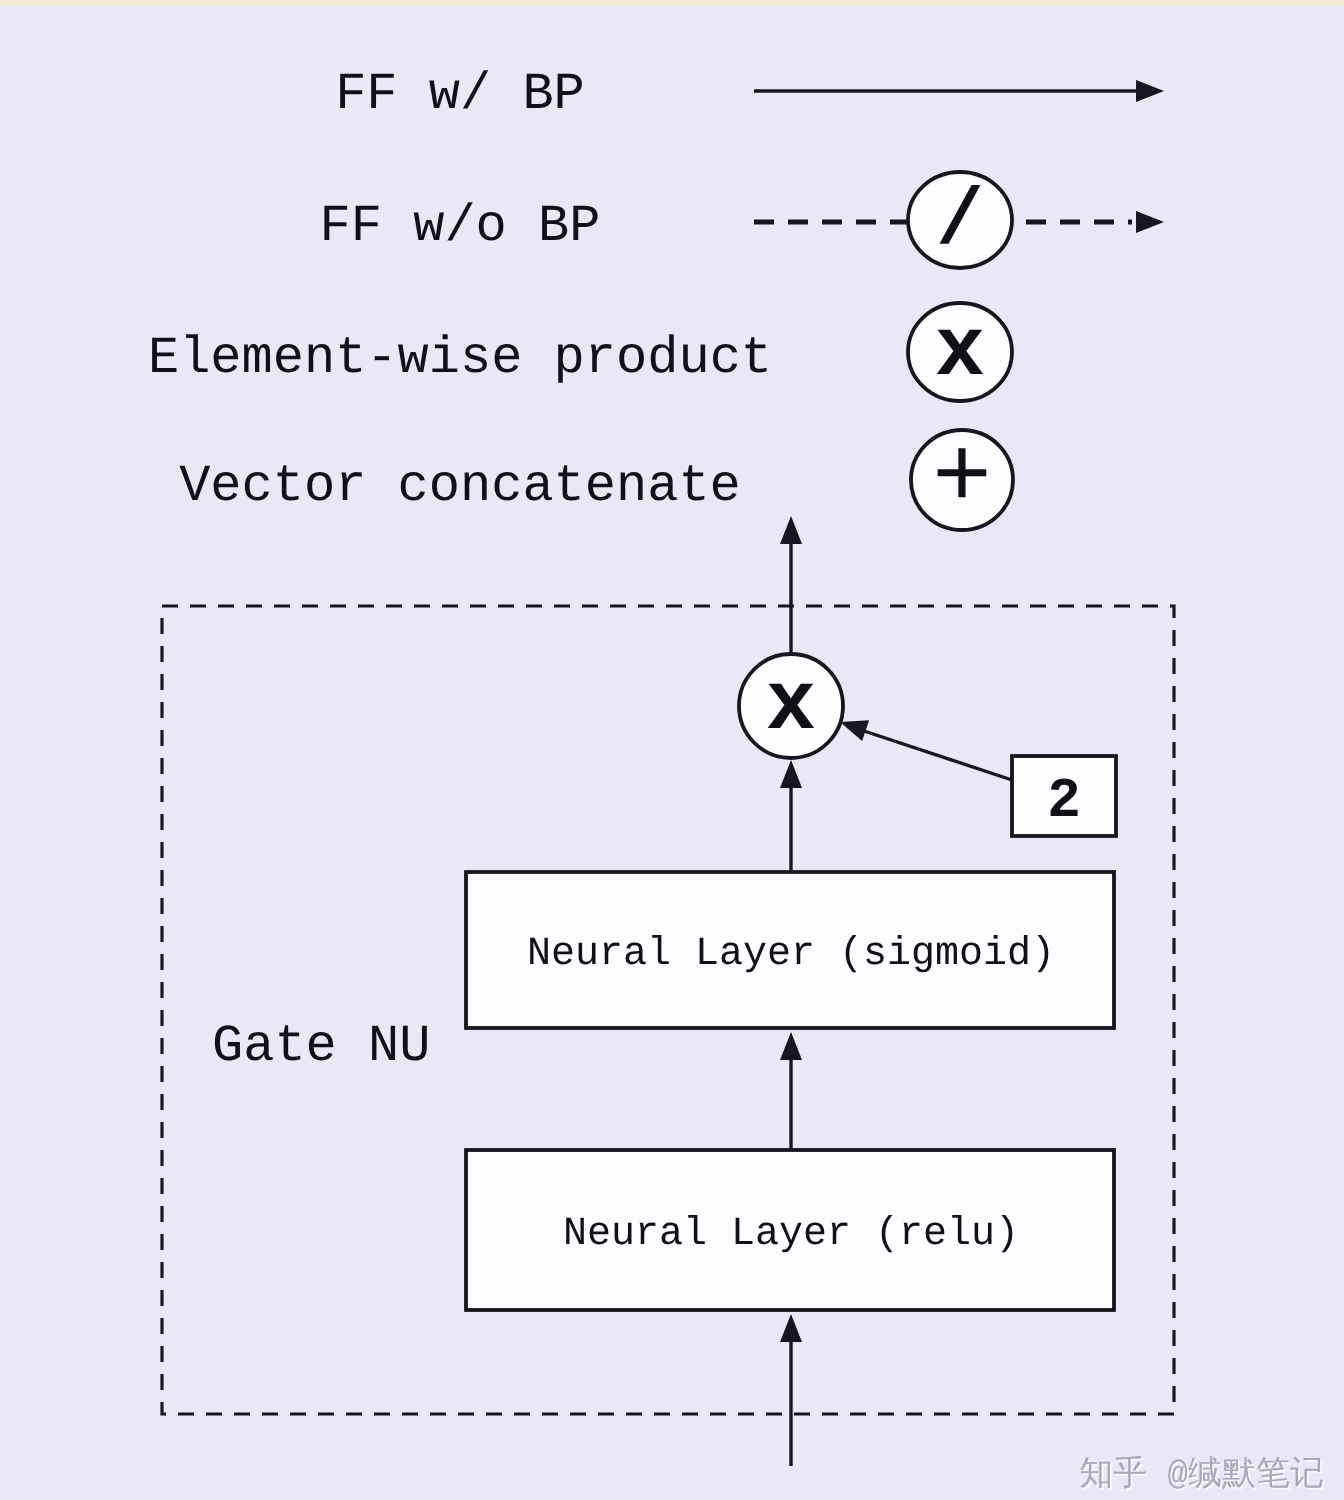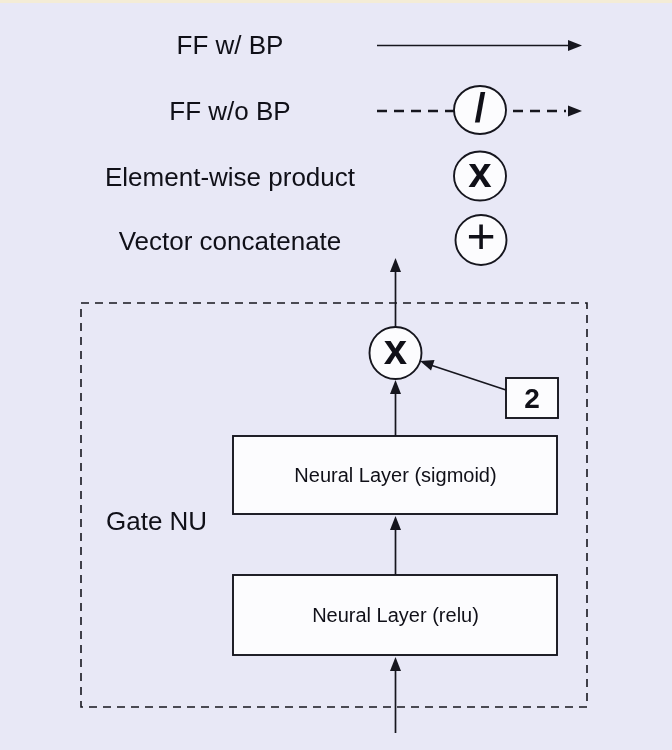--- a/index.html
+++ b/index.html
@@ -2,21 +2,21 @@
 <html><head>
 <meta charset="utf-8">
 <style>
   html, body { margin: 0; padding: 0; background: #ffffff; }
   .stage {
     position: relative;
     width: 672px;
     height: 750px;
     background: #e8e8f6;
     overflow: hidden;
-    font-family: Liberation Sans, sans-serif;
+    font-family: Liberation Mono, monospace;
   }
   .top-strip {
     position: absolute;
     top: 0; left: 0;
     width: 672px; height: 3px;
     background: #f4ecd6;
   }
   svg.canvas { position: absolute; top: 0; left: 0; display: block; }
 
   
@@ -122,14 +122,15 @@
       <path class="hd" d="M395.5,516 L390,530 L401,530 Z"></path>
     </g>
 
     <g>
       <line class="ln" x1="395.5" y1="733" x2="395.5" y2="670"></line>
       <path class="hd" d="M395.5,657 L390,671 L401,671 Z"></path>
     </g>
   </svg>
 
   <div class="watermark">
+    <div>知乎 @缄默笔记</div>
   </div>
 </div>
 
 </body></html>

